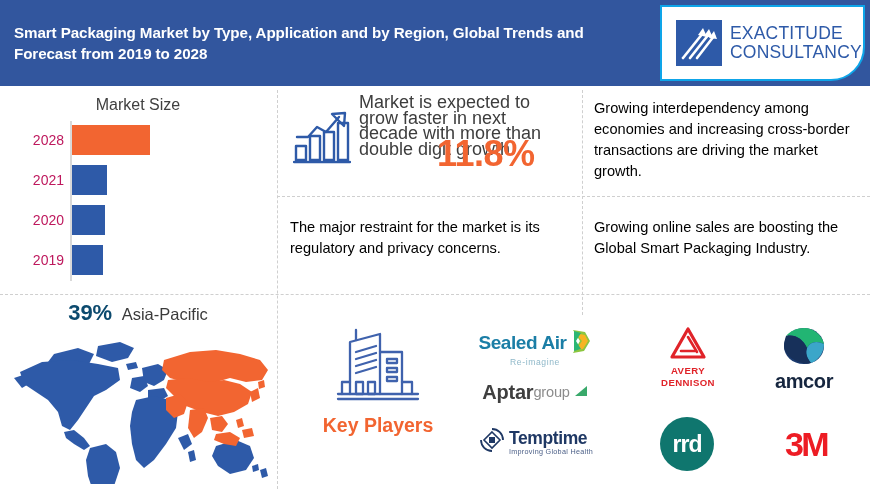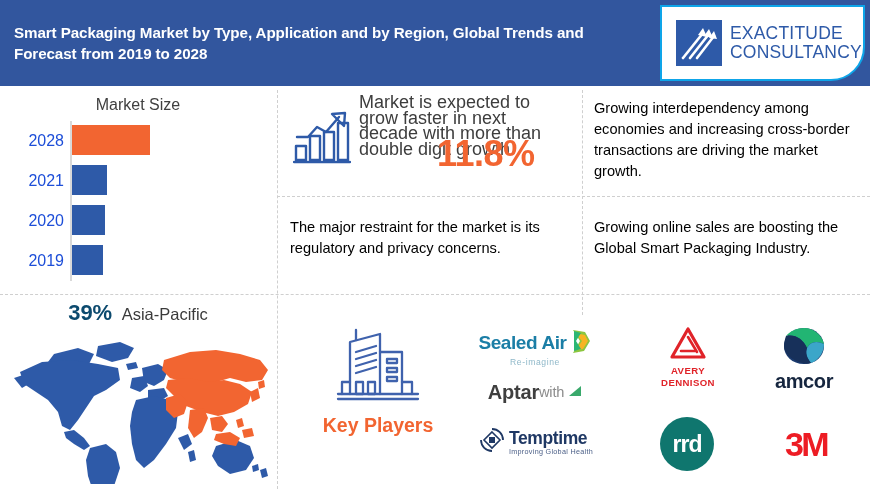--- a/index.html
+++ b/index.html
@@ -71,21 +71,21 @@
     text-align: center; font-size: 16px; color: #404040;
   }
   #chart-area { position: absolute; left: 12px; top: 33px; width: 252px; height: 160px; }
   #chart-axis {
     position: absolute; left: 58px; top: 0; width: 2px; height: 160px;
     background: #d9d9d9;
   }
   .bar-row { position: absolute; left: 0; width: 252px; height: 40px; }
   .bar-label {
     position: absolute; left: 0; top: 11px; width: 52px;
-    text-align: right; font-size: 16px; color: #1d4ed8;
+    text-align: right; font-size: 14px; color: #be185d;
   }
   .bar-rect { position: absolute; left: 60px; top: 4px; height: 30px; }
 
   
   #growth-cell { position: absolute; left: 277px; top: 88px; width: 305px; height: 104px; }
   #growth-icon { position: absolute; left: 16px; top: 22px; width: 58px; height: 56px; }
   #growth-text {
     position: absolute; left: 82px; top: 7px; width: 210px;
     font-size: 18px; color: #3d3d3d; line-height: 15.5px;
   }
@@ -341,21 +341,21 @@
           </svg>
         </span>
       </div>
       <div class="sa-tag">Re-imagine</div>
     </div>
   </div>
 
   <div class="logo-slot" id="aptar">
     <div style="display:flex; align-items:center;">
       <span class="ap-a">Aptar</span>
-      <span class="ap-g">with</span>
+      <span class="ap-g">group</span>
       <span style="margin-left:4px;">
         <svg width="14" height="12" viewBox="0 0 14 12">
           <polygon points="13,1 13,11 1,11" fill="#39A96B"></polygon>
         </svg>
       </span>
     </div>
   </div>
 
   <div class="logo-slot" id="avery">
     <div class="av-stack">

